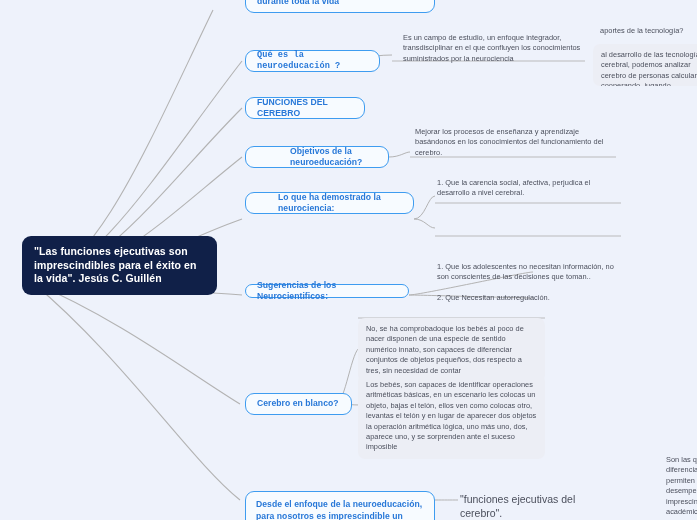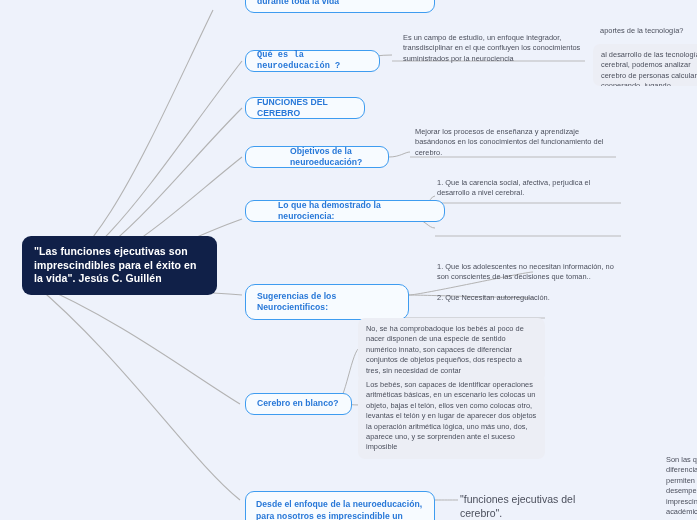--- a/index.html
+++ b/index.html
@@ -139,25 +139,25 @@
   </div>
 
   <div class="node topic-node" style="left:245px; top:97px; width:120px; height:22px;">
     <span>FUNCIONES DEL CEREBRO</span>
   </div>
 
   <div class="node topic-node" style="left:245px; top:146px; width:144px; height:22px;padding-left:44px;">
     <span>Objetivos de la neuroeducación?</span>
   </div>
 
-  <div class="node topic-node" style="left:245px; top:200px; width:200px; height:22px;padding-left:32px;">
+  <div class="node topic-node" style="left:245px; top:192px; width:169px; height:22px;padding-left:32px;">
     <span>Lo que ha demostrado la neurociencia:</span>
   </div>
 
-  <div class="node topic-node" style="left:245px; top:284px; width:164px; height:36px;border-radius:10px;">
+  <div class="node topic-node" style="left:245px; top:284px; width:164px; height:14px;border-radius:10px;">
     <span>Sugerencias de los Neurocientificos:</span>
   </div>
 
   <div class="node topic-node" style="left:245px; top:393px; width:107px; height:22px;">
     <span>Cerebro en blanco?</span>
   </div>
 
   <div class="node topic-node multi" style="left:245px; top:491px; width:190px; height:42px;">
     <span>Desde el enfoque de la neuroeducación, para nosotros es imprescindible un</span>
   </div>

